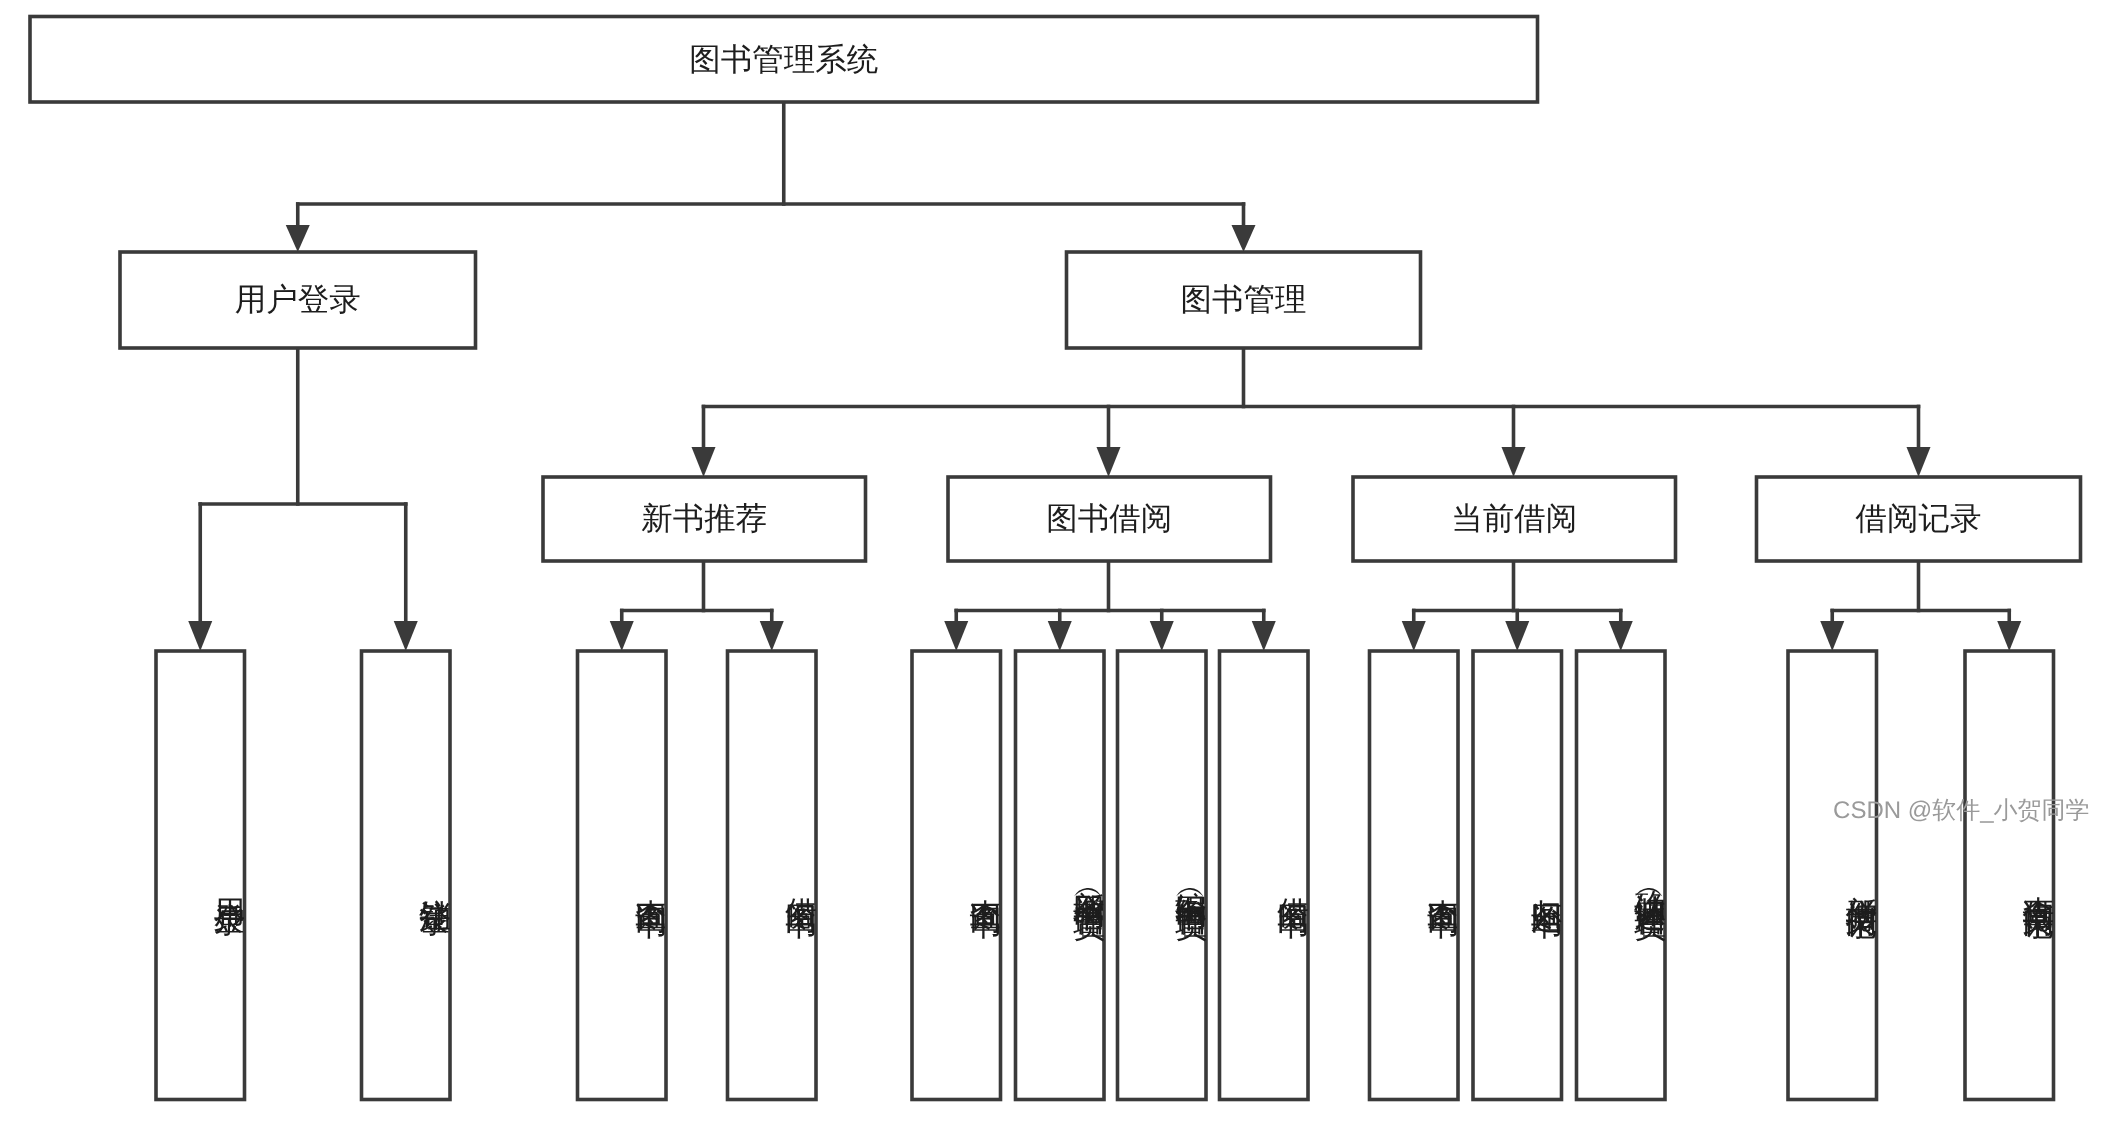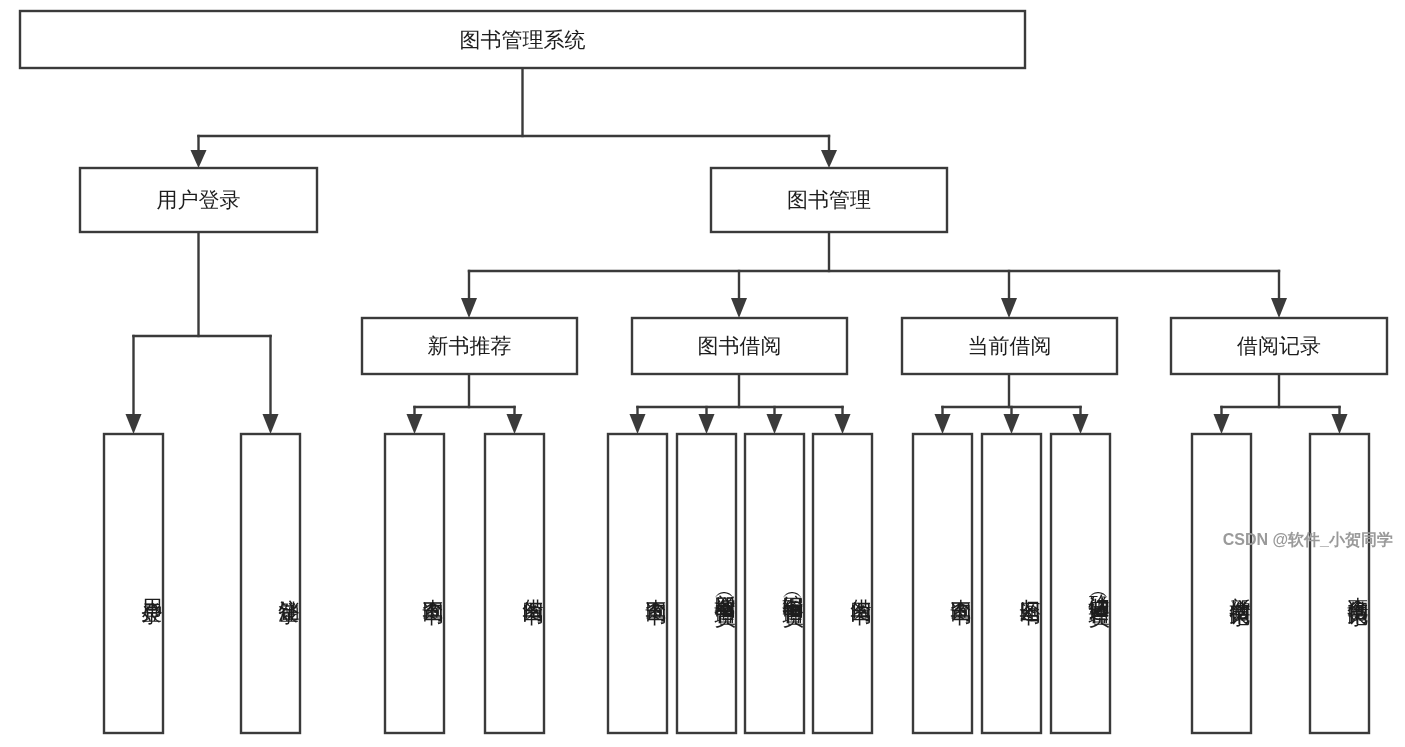--- a/index.html
+++ b/index.html
@@ -64,21 +64,20 @@
     pointer-events: none;
   }
   .watermark {
     position: absolute;
     right: 12px;
     bottom: 6px;
     font-family: "Liberation Sans", "DejaVu Sans", sans-serif;
     font-size: 16px;
     color: #9a9a9a;
     white-space: nowrap;
-    font-weight: bold;
   }
 </style>
 </head>
 <body>
 
 <div id="diagram-root">
 
   <svg class="diagram-canvas" viewBox="0 0 1405 747">
 
     <g>

